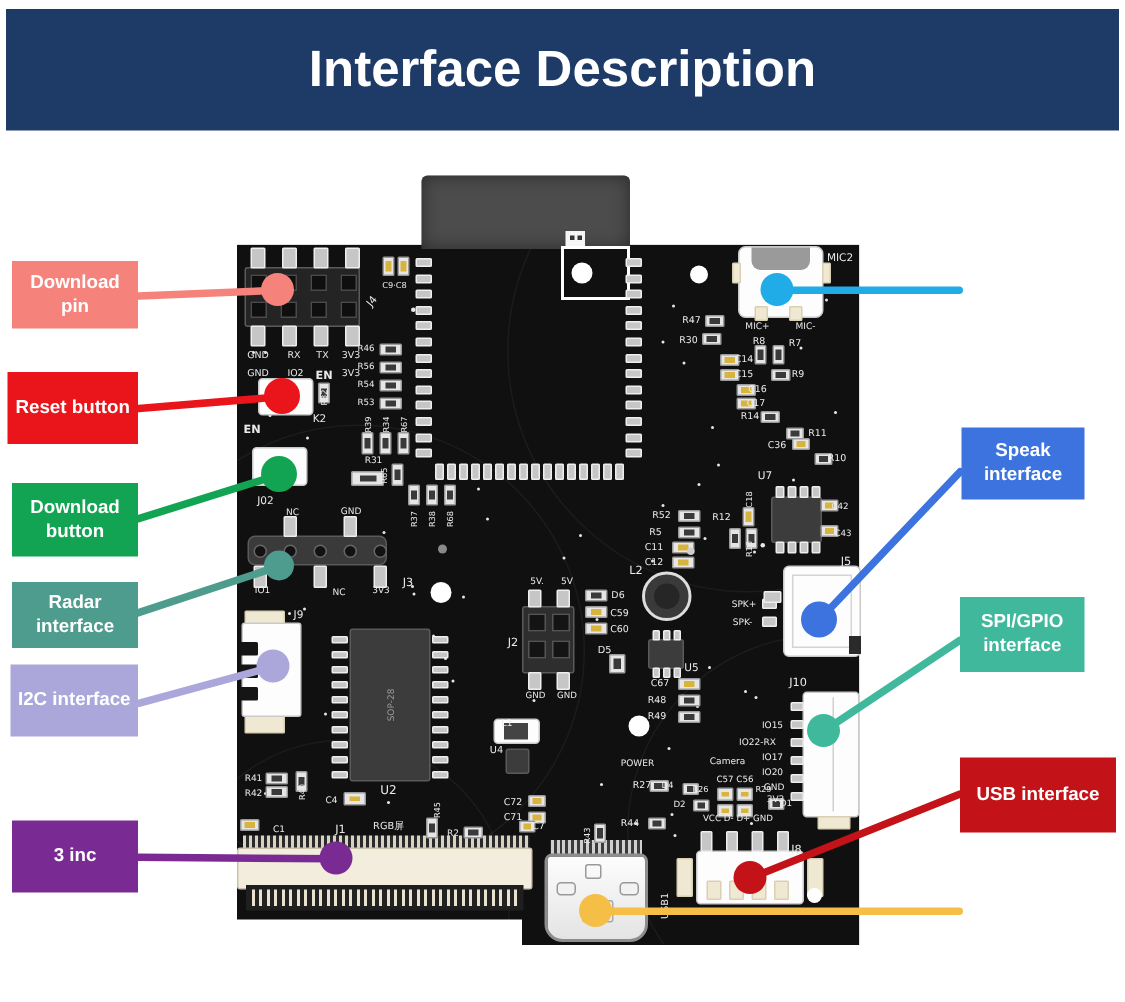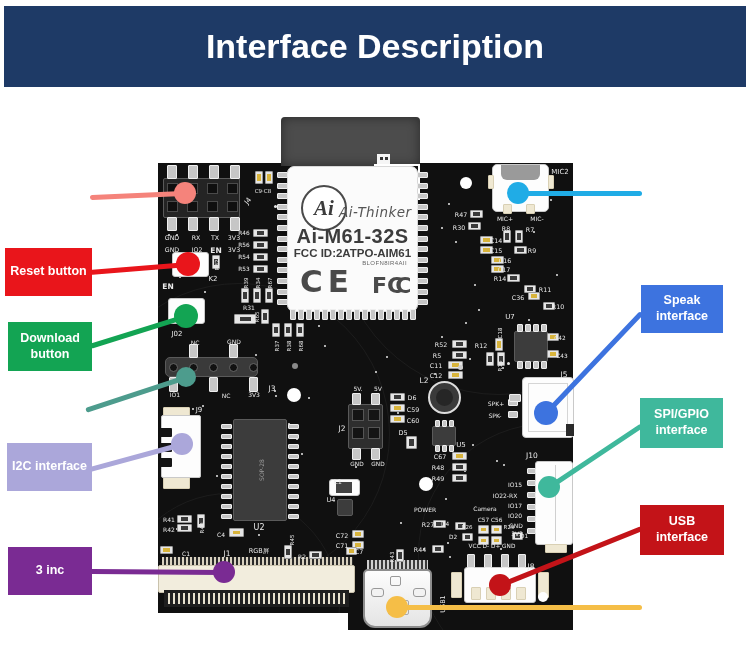--- a/index.html
+++ b/index.html
@@ -232,31 +232,20 @@
   </div>
 
   <div class="layer" id="module-layer">
     <div class="antenna">
       <div class="sq-shield">
           <i></i>
           <i></i>
         </div>
       <div class="rect-shield"></div>
       <div class="circ-shield"></div>
-    </div>
-    <div class="mlabel">
-      <div class="logo-circle">
-        <span>Ai</span>
-      </div>
-      <span class="brand">Ai-Thinker</span>
-      <div class="model">Ai-M61-32S</div>
-      <div class="fccid">FCC ID:2ATPO-AIM61</div>
-      <div class="mcode">BLOFN8IR4AII</div>
-      <div class="ce">CE</div>
-      <div class="fcc" id="fccmark"><span>F</span><span>C</span><span class="c2">C</span></div>
     </div>
   </div>
 
   <div class="layer" id="parts">
       <div class="cmp p" style="left: 167px; top: 165px; width: 10px; height: 14px;"></div>
       <div class="cmp p" style="left: 188px; top: 165px; width: 10px; height: 14px;"></div>
       <div class="cmp p" style="left: 209px; top: 165px; width: 10px; height: 14px;"></div>
       <div class="cmp p" style="left: 230px; top: 165px; width: 10px; height: 14px;"></div>
       <div class="cmp p" style="left: 167px; top: 217px; width: 10px; height: 14px;"></div>
       <div class="cmp p" style="left: 188px; top: 217px; width: 10px; height: 14px;"></div>
@@ -696,42 +685,44 @@
       <span class="silk" style="left: 505px; top: 495px; font-size: 6px;">IO22-RX</span>
       <span class="silk" style="left: 515px; top: 505px; font-size: 6px;">IO17</span>
       <span class="silk" style="left: 515px; top: 515px; font-size: 6px;">IO20</span>
       <span class="silk" style="left: 516px; top: 525px; font-size: 6px;">GND</span>
       <span class="silk" style="left: 517px; top: 533px; font-size: 6px;">3V3</span>
     </div>
 
   <div class="layer" id="callouts">
       <div class="coline" style="left: 90px; top: 194.5px; width: 95.0842px; background: rgb(245, 131, 123); transform: rotate(-2.41103deg);"></div>
       <div class="codot" style="left: 174px; top: 182px; width: 22px; height: 22px; background: rgb(245, 131, 123);"></div>
+      <div class="cobox" style="left: 8px; top: 174px; width: 84px; height: 45px; background: rgb(245, 131, 123);">Download pin</div>
       <div class="coline" style="left: 90px; top: 269.5px; width: 98.326px; background: rgb(233, 21, 27); transform: rotate(-4.66686deg);"></div>
       <div class="codot" style="left: 176px; top: 252px; width: 24px; height: 24px; background: rgb(233, 21, 27);"></div>
       <div class="cobox" style="left: 5px; top: 248px; width: 87px; height: 48px; background: rgb(233, 21, 27);">Reset button</div>
       <div class="coline" style="left: 90px; top: 343.5px; width: 100.578px; background: rgb(19, 164, 83); transform: rotate(-17.354deg);"></div>
       <div class="codot" style="left: 174px; top: 304px; width: 24px; height: 24px; background: rgb(19, 164, 83);"></div>
       <div class="cobox" style="left: 8px; top: 322px; width: 84px; height: 49px; background: rgb(19, 164, 83);">Download button</div>
       <div class="coline" style="left: 86px; top: 407.5px; width: 105.304px; background: rgb(77, 156, 141); transform: rotate(-18.2629deg);"></div>
       <div class="codot" style="left: 176px; top: 367px; width: 20px; height: 20px; background: rgb(77, 156, 141);"></div>
+      <div class="cobox" style="left: 8px; top: 388px; width: 84px; height: 44px; background: rgb(77, 156, 141);">Radar interface</div>
       <div class="coline" style="left: 90px; top: 466.5px; width: 95.3362px; background: rgb(171, 167, 218); transform: rotate(-15.2024deg);"></div>
       <div class="codot" style="left: 171px; top: 433px; width: 22px; height: 22px; background: rgb(171, 167, 218);"></div>
       <div class="cobox" style="left: 7px; top: 443px; width: 85px; height: 48px; background: rgb(171, 167, 218);">I2C interface</div>
       <div class="coline" style="left: 90px; top: 568.5px; width: 134.004px; background: rgb(122, 43, 147); transform: rotate(0.427573deg);"></div>
       <div class="codot" style="left: 213px; top: 561px; width: 22px; height: 22px; background: rgb(122, 43, 147);"></div>
       <div class="cobox" style="left: 8px; top: 547px; width: 84px; height: 48px; background: rgb(122, 43, 147);">3 inc</div>
       <div class="coline" style="left: 518px; top: 190.5px; width: 124px; background: rgb(32, 172, 230); transform: rotate(0deg);"></div>
       <div class="codot" style="left: 507px; top: 182px; width: 22px; height: 22px; background: rgb(32, 172, 230);"></div>
       <div class="coline" style="left: 546px; top: 410.5px; width: 139.345px; background: rgb(61, 115, 223); transform: rotate(-46.4539deg);"></div>
       <div class="codot" style="left: 534px; top: 401px; width: 24px; height: 24px; background: rgb(61, 115, 223);"></div>
       <div class="cobox" style="left: 641px; top: 285px; width: 82px; height: 48px; background: rgb(61, 115, 223);">Speak interface</div>
       <div class="coline" style="left: 549px; top: 484.5px; width: 111.772px; background: rgb(63, 184, 156); transform: rotate(-33.6901deg);"></div>
       <div class="codot" style="left: 538px; top: 476px; width: 22px; height: 22px; background: rgb(63, 184, 156);"></div>
       <div class="cobox" style="left: 640px; top: 398px; width: 83px; height: 50px; background: rgb(63, 184, 156);">SPI/GPIO interface</div>
       <div class="coline" style="left: 500px; top: 582.5px; width: 153.013px; background: rgb(195, 19, 24); transform: rotate(-21.8709deg);"></div>
       <div class="codot" style="left: 489px; top: 574px; width: 22px; height: 22px; background: rgb(195, 19, 24);"></div>
-      <div class="cobox" style="left: 640px; top: 505px; width: 84px; height: 50px; background: rgb(195, 19, 24);">USB interface</div>
+      <div class="cobox" style="left: 640px; top: 505px; width: 104px; height: 50px; background: rgb(195, 19, 24);">USB interface</div>
       <div class="coline" style="left: 397px; top: 604.5px; width: 245px; background: rgb(245, 190, 71); transform: rotate(0deg);"></div>
       <div class="codot" style="left: 386px; top: 596px; width: 22px; height: 22px; background: rgb(245, 190, 71);"></div>
     </div>
 
 </div>
 
 </body></html>

